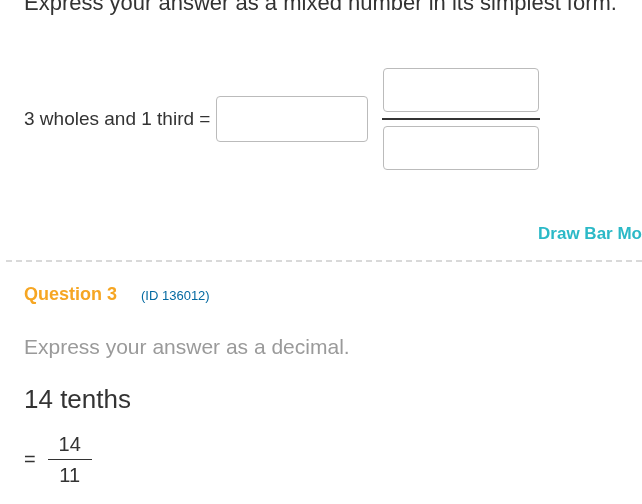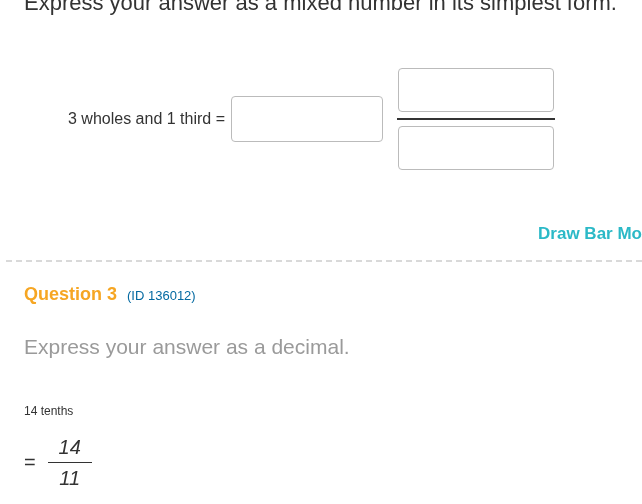--- a/index.html
+++ b/index.html
@@ -19,24 +19,23 @@
     margin-top: -10px;
     white-space: nowrap;
   }
   .q2-inputrow {
     display: flex;
     align-items: center;
     padding: 0 24px;
     margin-top: 52px;
   }
   .prompt-text {
-    font-size: 16px;
+    font-size: 19px;
     color: #333;
     white-space: nowrap;
-    margin-left: 44px;
   }
   .whole-input {
     width: 152px;
     height: 46px;
     border: 1px solid #bbb;
     border-radius: 4px;
     margin-left: 6px;
     font-size: 18px;
     padding: 0 8px;
     background: #fff;
@@ -75,57 +74,56 @@
   }
   .divider {
     border: none;
     border-top: 2px dashed #d9d9d9;
     margin: 16px 0 0 6px;
   }
   .q3-block { padding: 22px 24px 0 24px; }
   .q3-header {
     display: flex;
     align-items: baseline;
-    gap: 10px;
+    gap: 24px;
   }
   .q3-title {
     color: #f6a623;
     font-weight: 700;
     font-size: 18px;
   }
   .q3-id {
     color: #0369a1;
     font-size: 13px;
   }
   .q3-instruction {
     color: #9a9a9a;
     font-size: 21px;
     margin-top: 30px;
   }
   .q3-given {
-    font-size: 12px;
+    font-size: 26px;
     color: #333;
-    margin-top: 45px;
+    margin-top: 25px;
   }
   .eq-row {
     display: flex;
     align-items: center;
     margin-top: 16px;
   }
   .eq-sign {
     font-size: 20px;
     color: #333;
     margin-right: 12px;
   }
   .simple-frac {
     display: inline-flex;
     flex-direction: column;
     align-items: center;
     line-height: 1.1;
-    font-style: italic;
   }
   .simple-frac .num, .simple-frac .den {
     font-size: 20px;
     padding: 2px 6px;
   }
   .simple-frac .bar {
     width: 44px;
     border-top: 1.5px solid #333;
     margin: 2px 0;
   }

